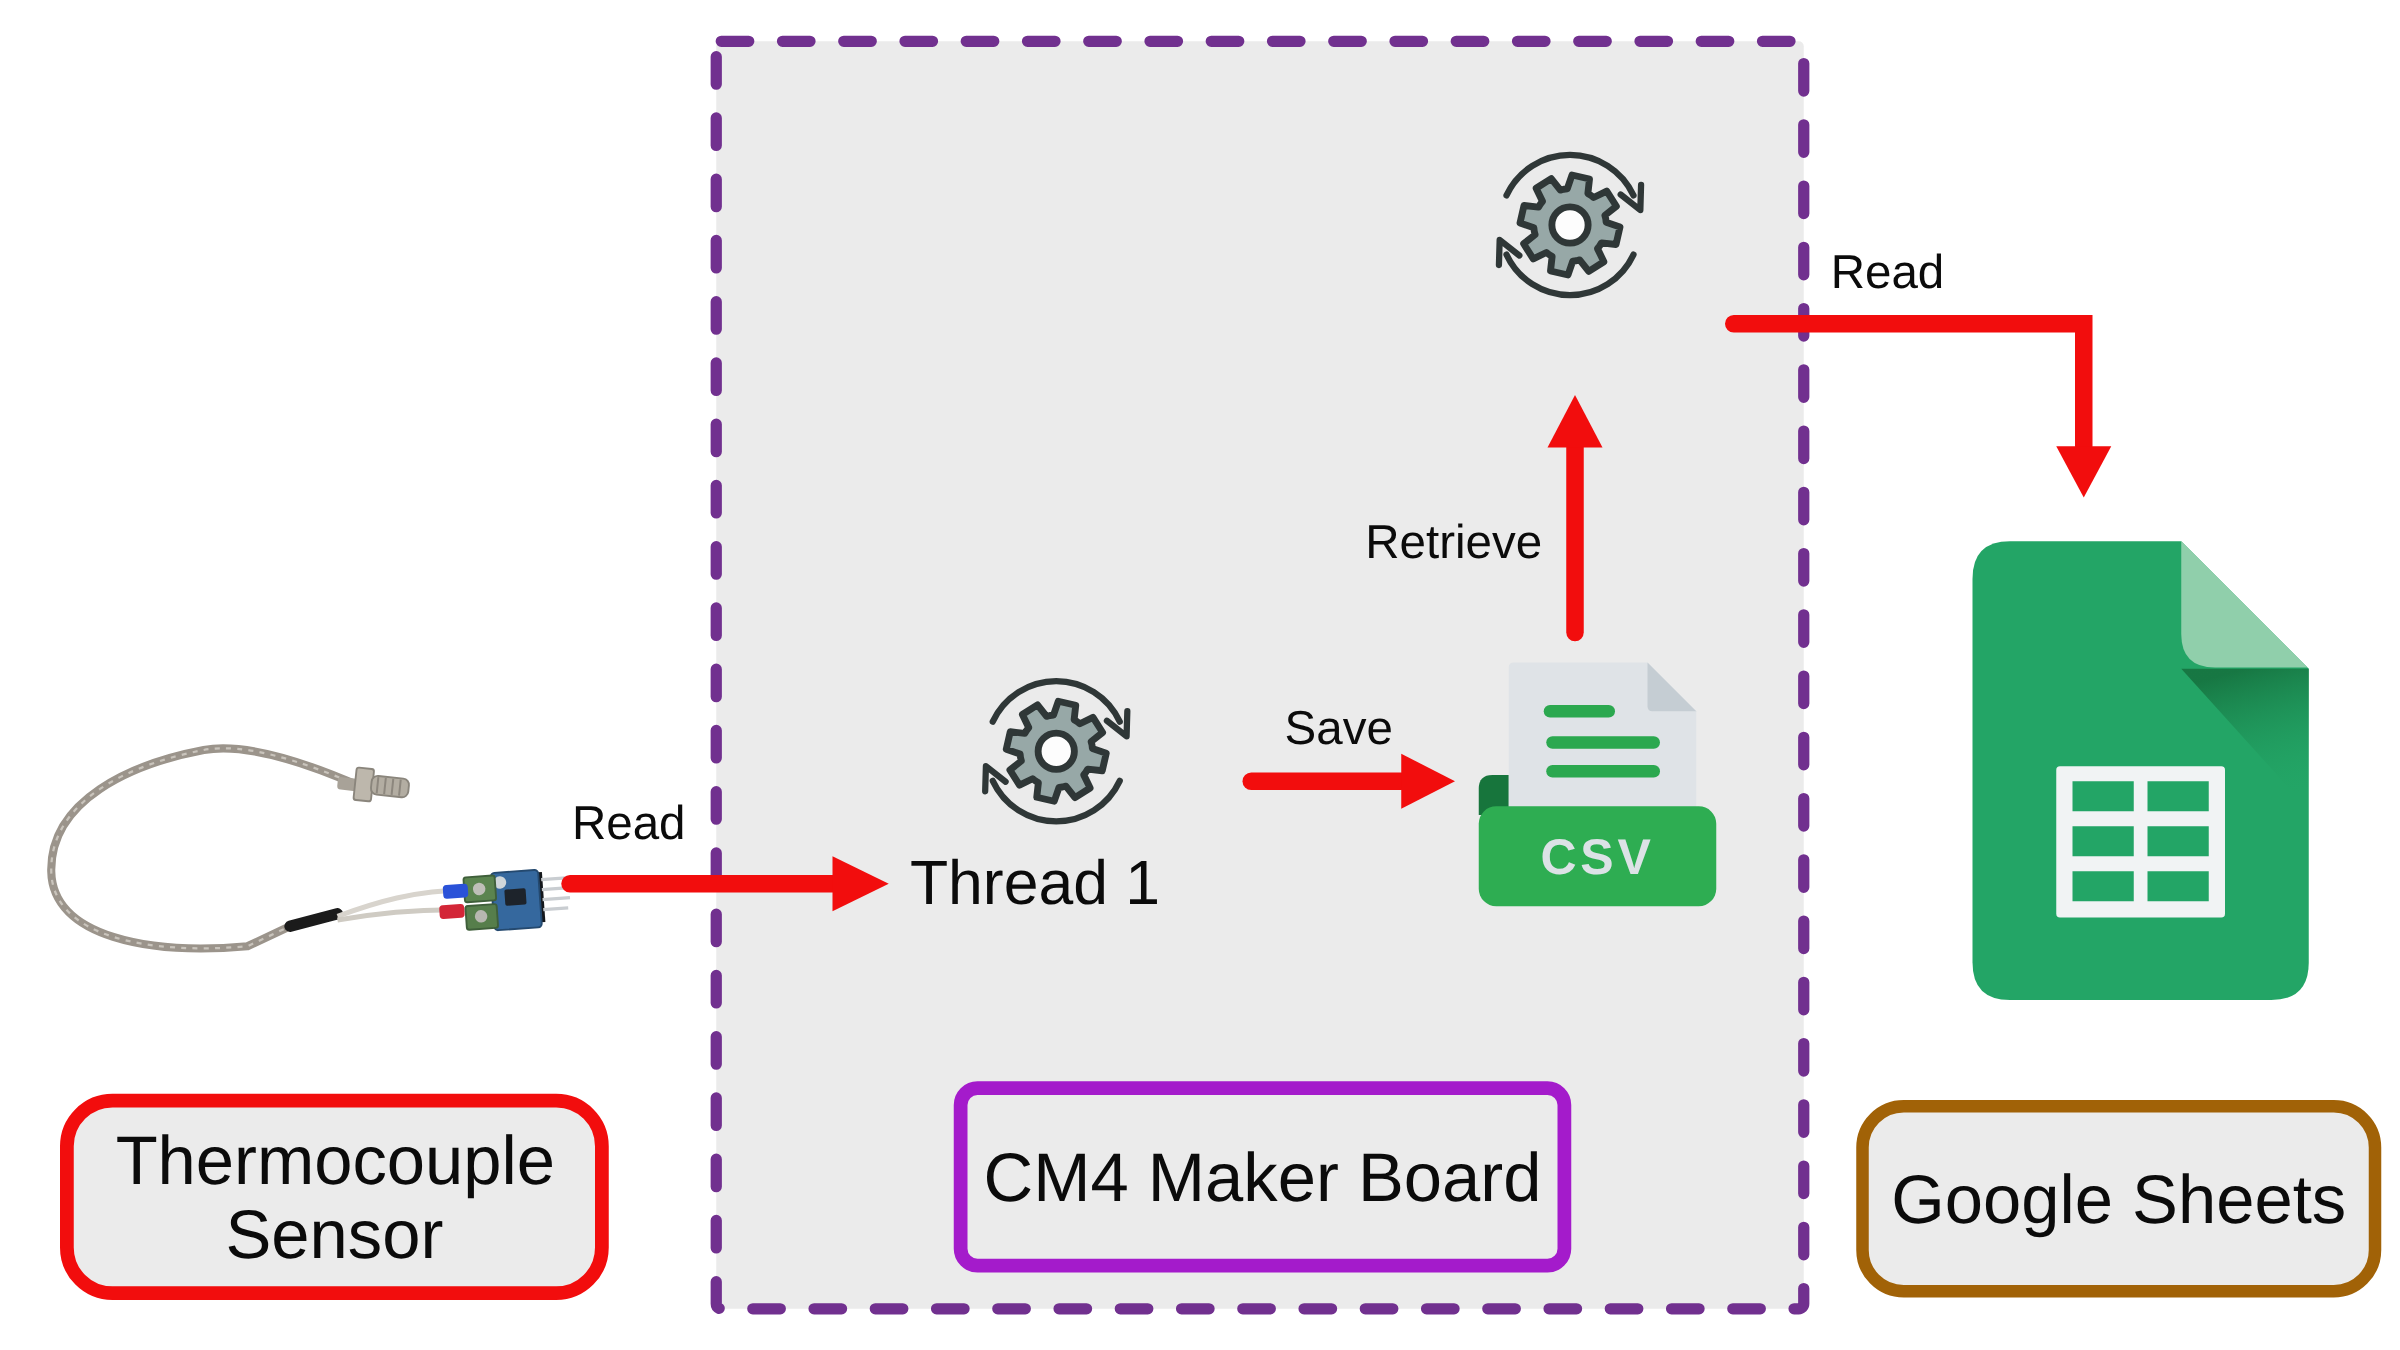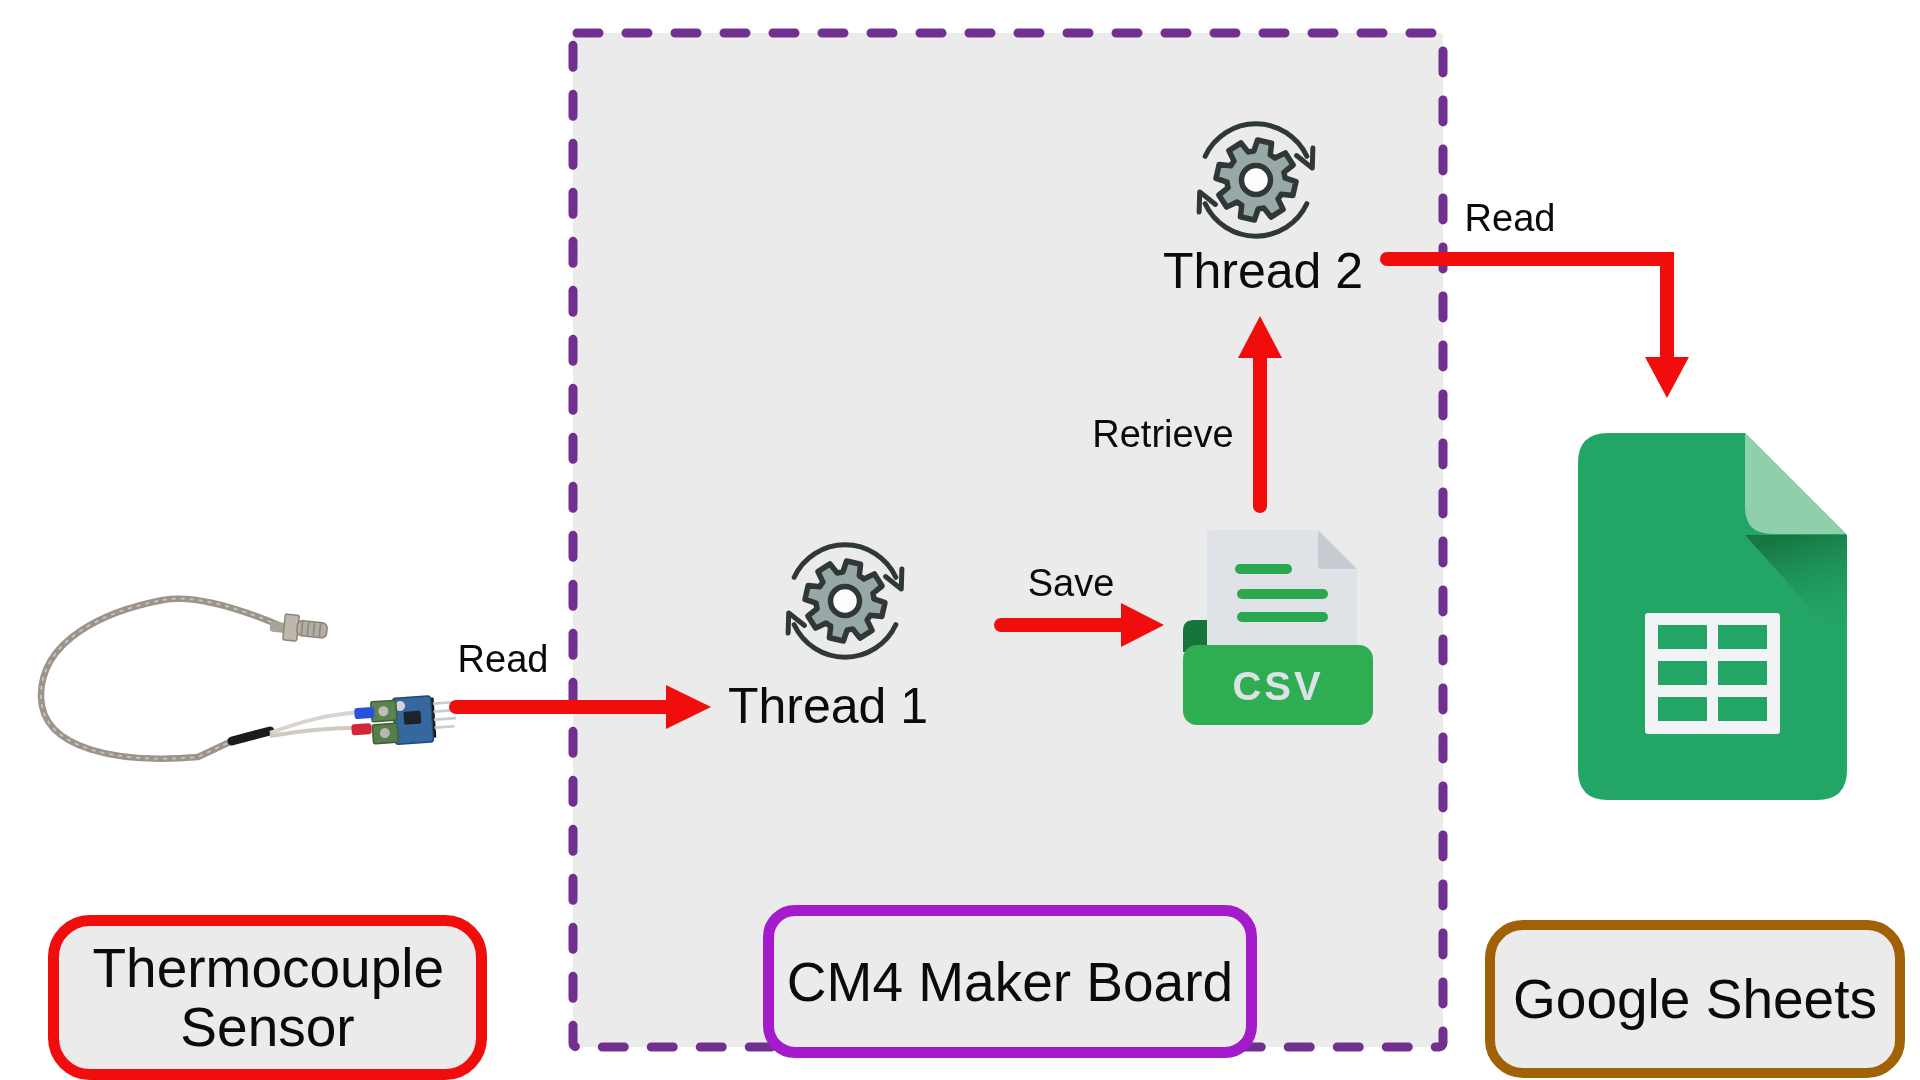--- a/index.html
+++ b/index.html
@@ -15,32 +15,31 @@
   }
   .lbl.small{font-size:38px;}
   .lbl.big{font-size:50px;}
   .lbl.csvtxt{
     font-size:40px;font-weight:bold;color:#DCE2E6;letter-spacing:3px;
   }
   .badge{
     position:absolute;box-sizing:border-box;background:#EBEBEB;
     display:flex;align-items:center;justify-content:center;text-align:center;
     color:#0b0b0b;
-    margin-top:40px;
   }
   .badge .badge-text{display:block;}
   .badge.thermo{
     left:48px;top:875px;width:439px;height:165px;
     border:11px solid #F20D0D;border-radius:42px;
     font-size:55px;line-height:1.06;
   }
   .badge.thermo .badge-text{width:350px;}
   .badge.cm4{
     left:763px;top:865px;width:494px;height:153px;
-    border:11px solid #A41BCB;border-radius:32px;font-size:55px;
+    border:11px solid #A41BCB;border-radius:19px;font-size:55px;
   }
   .badge.sheets{
     left:1485px;top:880px;width:420px;height:158px;
     border:10px solid #a16207;border-radius:38px;font-size:55px;
   }
 </style>
 </head>
 <body>
 
 <div class="stage">
@@ -142,21 +141,20 @@
     <rect x="1718" y="697" width="49" height="24" fill="#23A566"></rect>
   </g>
 </svg>
 
 <div class="lbl small" style="left:503px;top:659px;">Read</div>
 <div class="lbl small" style="left:1071px;top:583px;">Save</div>
 <div class="lbl small" style="left:1163px;top:434px;">Retrieve</div>
 <div class="lbl small" style="left:1510px;top:218px;">Read</div>
 
 <div class="lbl big" style="left:828px;top:706px;">Thread 1</div>
-<div class="lbl big" style="left:1263px;top:271px;">Thread 2</div>
 <div class="lbl csvtxt" style="left:1278px;top:686px;">CSV</div>
 
 <div class="badge thermo">
   <span class="badge-text">Thermocouple Sensor</span>
 </div>
 <div class="badge cm4">
   <span class="badge-text">CM4 Maker Board</span>
 </div>
 <div class="badge sheets">
   <span class="badge-text">Google Sheets</span>

